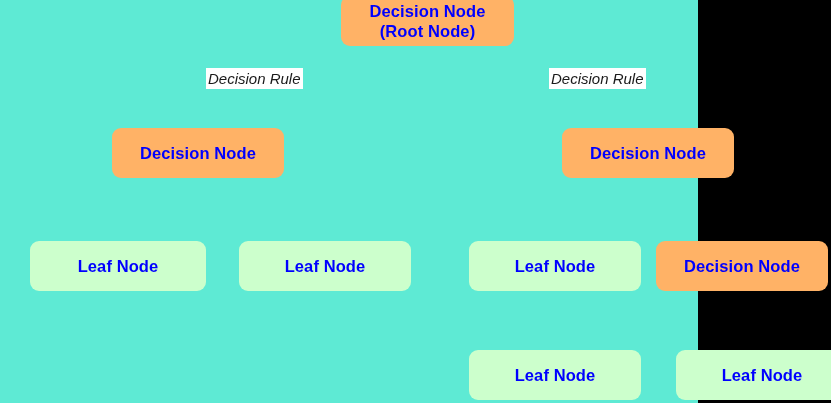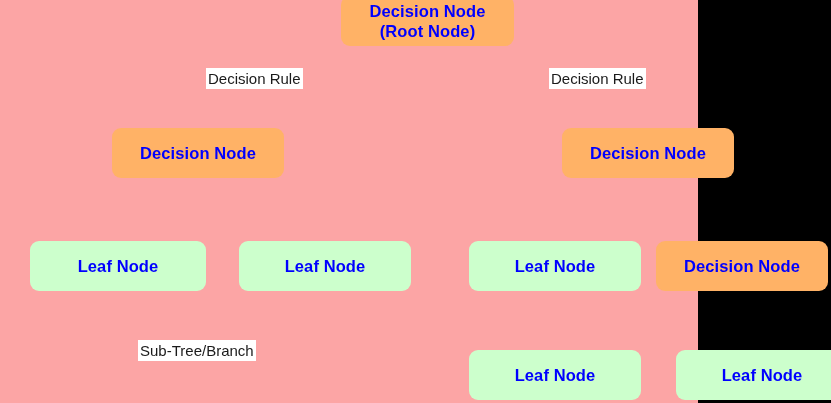--- a/index.html
+++ b/index.html
@@ -13,21 +13,21 @@
     position: relative;
     overflow: hidden;
     font-family: "Liberation Sans", sans-serif;
   }
   #diagram {
     position: absolute;
     left: 0;
     top: 0;
     width: 698px;
     height: 403px;
-    background: #fca5a5;
+    background: #5eead4;
   }
   .node {
     position: absolute;
     box-sizing: border-box;
     border-radius: 9px;
     display: flex;
     align-items: center;
     justify-content: center;
     text-align: center;
     font-weight: bold;
@@ -49,20 +49,21 @@
     position: absolute;
     box-sizing: border-box;
     background: #ffffff;
     color: #1a1a1a;
     font-size: 15px;
     line-height: 19px;
     font-weight: normal;
     padding: 1px 2px 1px 2px;
     white-space: nowrap;
     user-select: none;
+    font-style: italic;
   }
 </style>
 </head>
 <body>
 
 <div id="diagram">
 
   <div class="node decision" style="left:341px; top:-4px; width:173px; height:50px;">Decision Node
 (Root Node)</div>
 
@@ -75,19 +76,18 @@
   <div class="node decision" style="left:562px; top:128px; width:172px; height:50px;">Decision Node</div>
 
   <div class="node leaf" style="left:10px; top:241px; width:176px; height:50px;">Leaf Node</div>
 
   <div class="node leaf" style="left:219px; top:241px; width:172px; height:50px;">Leaf Node</div>
 
   <div class="node leaf" style="left:449px; top:241px; width:172px; height:50px;">Leaf Node</div>
 
   <div class="node decision" style="left:656px; top:241px; width:172px; height:50px;">Decision Node</div>
 
-  <div class="label" style="left:138px; top:340px;">Sub-Tree/Branch</div>
 
   <div class="node leaf" style="left:449px; top:350px; width:172px; height:50px;">Leaf Node</div>
 
   <div class="node leaf" style="left:656px; top:350px; width:172px; height:50px;">Leaf Node</div>
 
 </div>
 
 </body></html>

